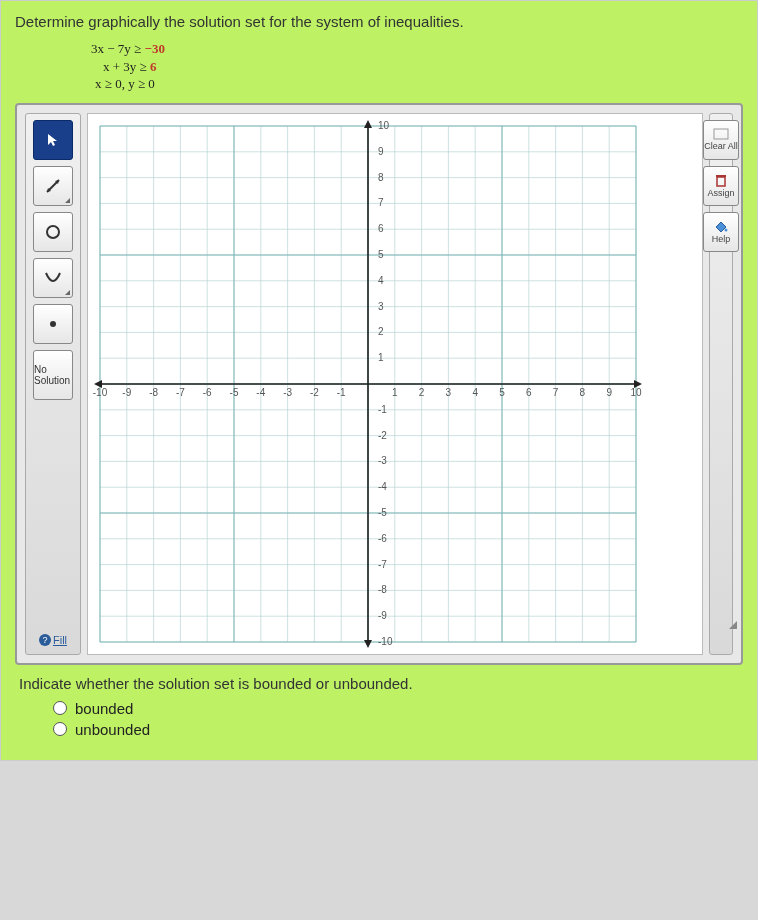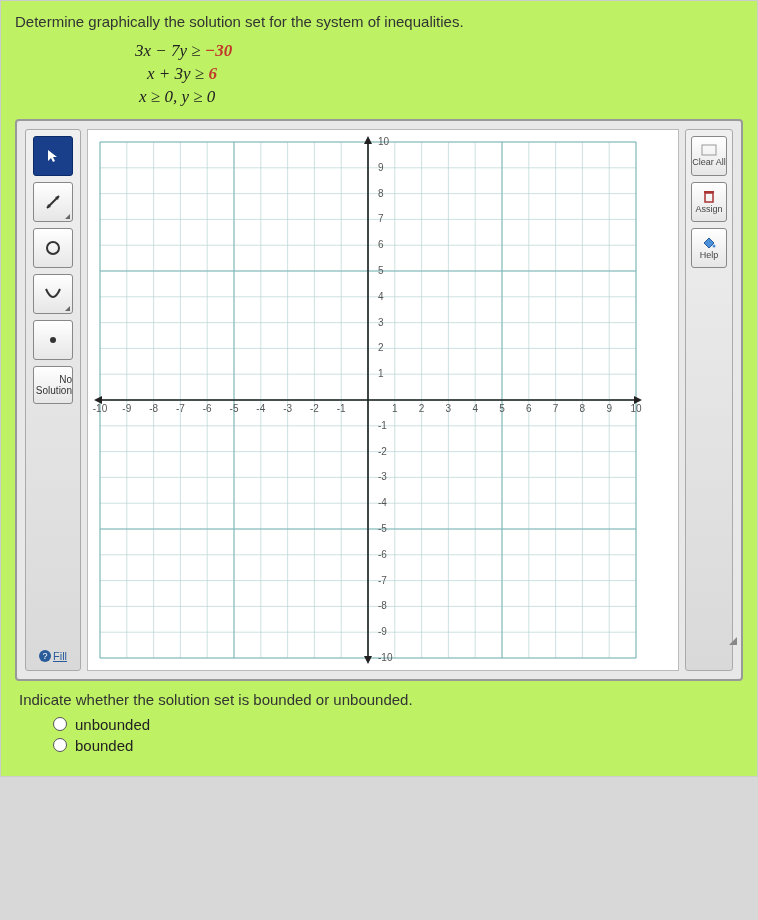--- a/index.html
+++ b/index.html
@@ -14,25 +14,24 @@
     border: 1px solid #ccc;
     padding: 12px 14px 18px 14px;
   }
   .question {
     font-size: 15px;
     color: #333;
     margin-bottom: 10px;
   }
   .ineq {
     font-family: "Times New Roman", serif;
-    font-size: 17px;
+    font-size: 13px;
     color: #222;
-    margin-left: 120px;
+    margin-left: 76px;
     line-height: 1.35;
-    font-style: italic;
   }
   .ineq .red { color: #c0392b; font-weight: bold; }
   .tool-frame {
     margin-top: 10px;
     background: #e8e8e8;
     border: 2px solid #999;
     border-radius: 4px;
     padding: 8px;
     position: relative;
   }
@@ -59,21 +58,21 @@
     display: flex; align-items:center; justify-content:center;
     cursor: pointer;
     position: relative;
   }
   .tbtn.active { background: #1a3f8a; border-color:#0a2a6a; }
   .tbtn .corner {
     position:absolute; right:2px; bottom:2px;
     width:0;height:0;border-left:5px solid transparent;border-bottom:5px solid #666;
   }
   .tbtn.text {
-    height: 38px; font-size:10px; text-align:right; color:#333; line-height:1.1;
+    height: 50px; font-size:10px; text-align:left; color:#333; line-height:1.1;
     flex-direction:column;
   }
   .help {
     margin-top: auto;
     font-size: 11px;
     color: #2a5c9a;
     text-decoration: underline;
     display:flex; align-items:center; gap:2px;
     padding: 6px 0 2px 0;
     cursor:pointer;
@@ -83,21 +82,21 @@
     font-size:9px;display:flex;align-items:center;justify-content:center;
   }
   .graph-wrap {
     flex:1;
     background:#fff;
     border:1px solid #bbb;
     margin:0 6px;
     position:relative;
   }
   .right-tools {
-    width: 48px;
+    width: 24px;
     background: linear-gradient(#f0f0f0,#d9d9d9);
     border: 1px solid #aaa;
     border-radius: 3px;
     display:flex; flex-direction:column; align-items:center;
     padding:6px 4px; gap:6px;
   }
   .rbtn {
     width:36px; height:40px;
     background: linear-gradient(#fff,#e6e6e6);
     border:1px solid #888; border-radius:3px;
@@ -314,21 +313,21 @@
       </div>
 
     </div>
     <div class="resize-corner"></div>
   </div>
 
   <div class="prompt2">Indicate whether the solution set is bounded or unbounded.</div>
   <div class="radios">
     <div class="radio-row">
       <div class="radio"></div>
-      <span>unbounded</span>
+      <span>bounded</span>
     </div>
     <div class="radio-row">
       <div class="radio"></div>
-      <span>bounded</span>
+      <span>unbounded</span>
     </div>
   </div>
 
 </div>
 
 </body></html>

